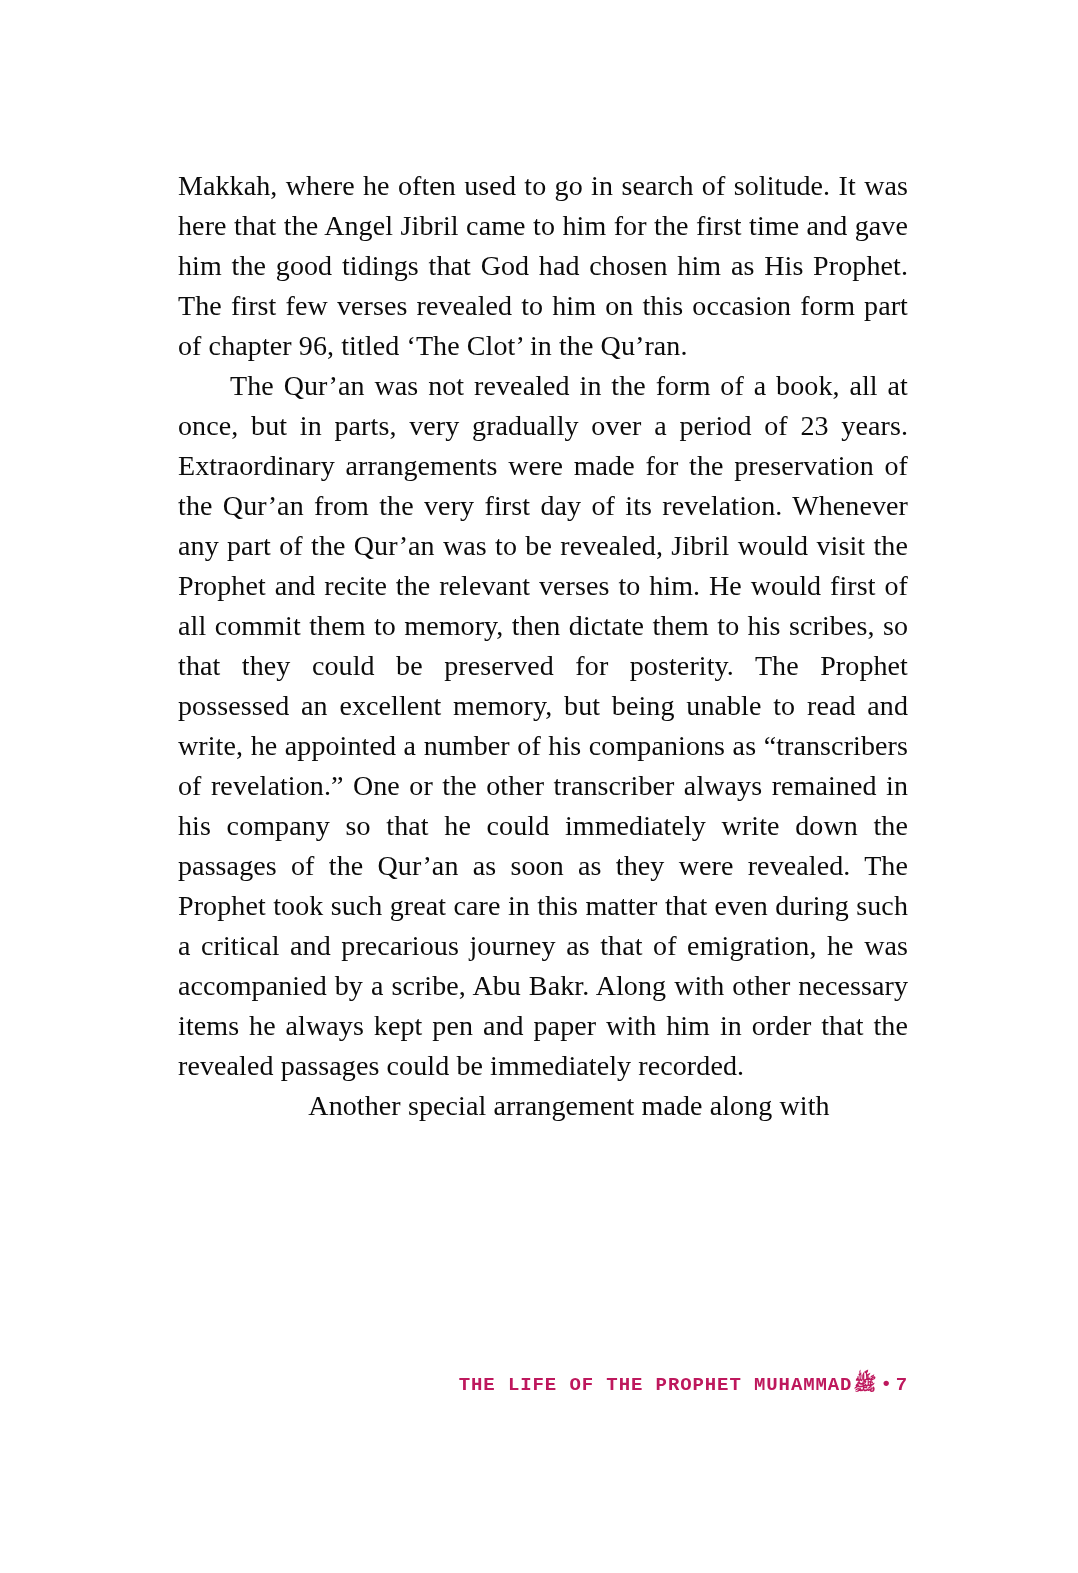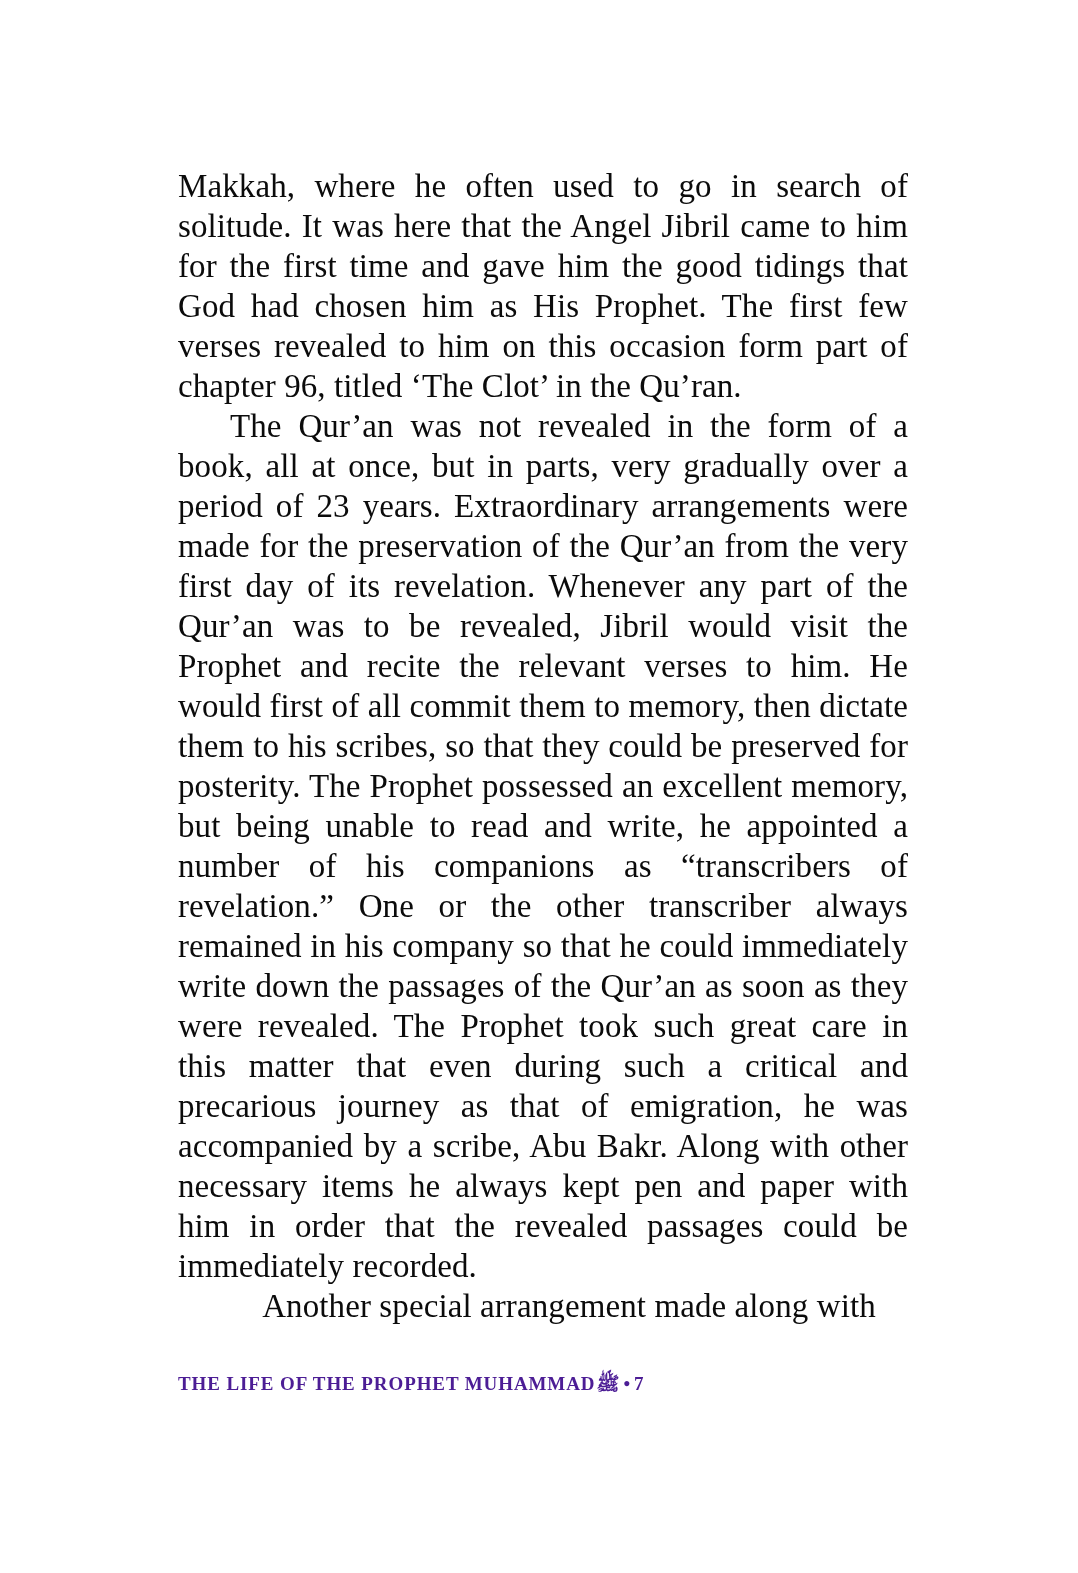--- a/index.html
+++ b/index.html
@@ -21,21 +21,21 @@
   
   .text-column {
     position: absolute;
     left: 178px;
     top: 166px;
     width: 730px;
   }
 
   .body-paragraph {
     font-family: "Liberation Serif", "DejaVu Serif", serif;
-    font-size: 33px;
+    font-size: 28px;
     line-height: 40px;
     color: #0b0b0b;
     text-align: justify;
     text-justify: inter-word;
     margin: 0;
     padding: 0;
     letter-spacing: 0.1px;
     -webkit-font-smoothing: none;
   }
 
@@ -46,26 +46,26 @@
   
   .body-paragraph:last-child {
     text-align: center;
   }
 
   .running-footer {
     position: absolute;
     left: 178px;
     top: 1372px;
     width: 730px;
-    text-align: left;
-    font-family: Liberation Serif, serif;
+    text-align: right;
+    font-family: Liberation Mono, monospace;
     font-size: 19px;
     font-weight: bold;
     letter-spacing: 0.9px;
-    color: #4c1d95;
+    color: #be185d;
     white-space: nowrap;
   }
 
   .footer-glyph {
     font-size: 19px;
     display: inline-block;
     padding: 0 1px;
     vertical-align: baseline;
   }
 

